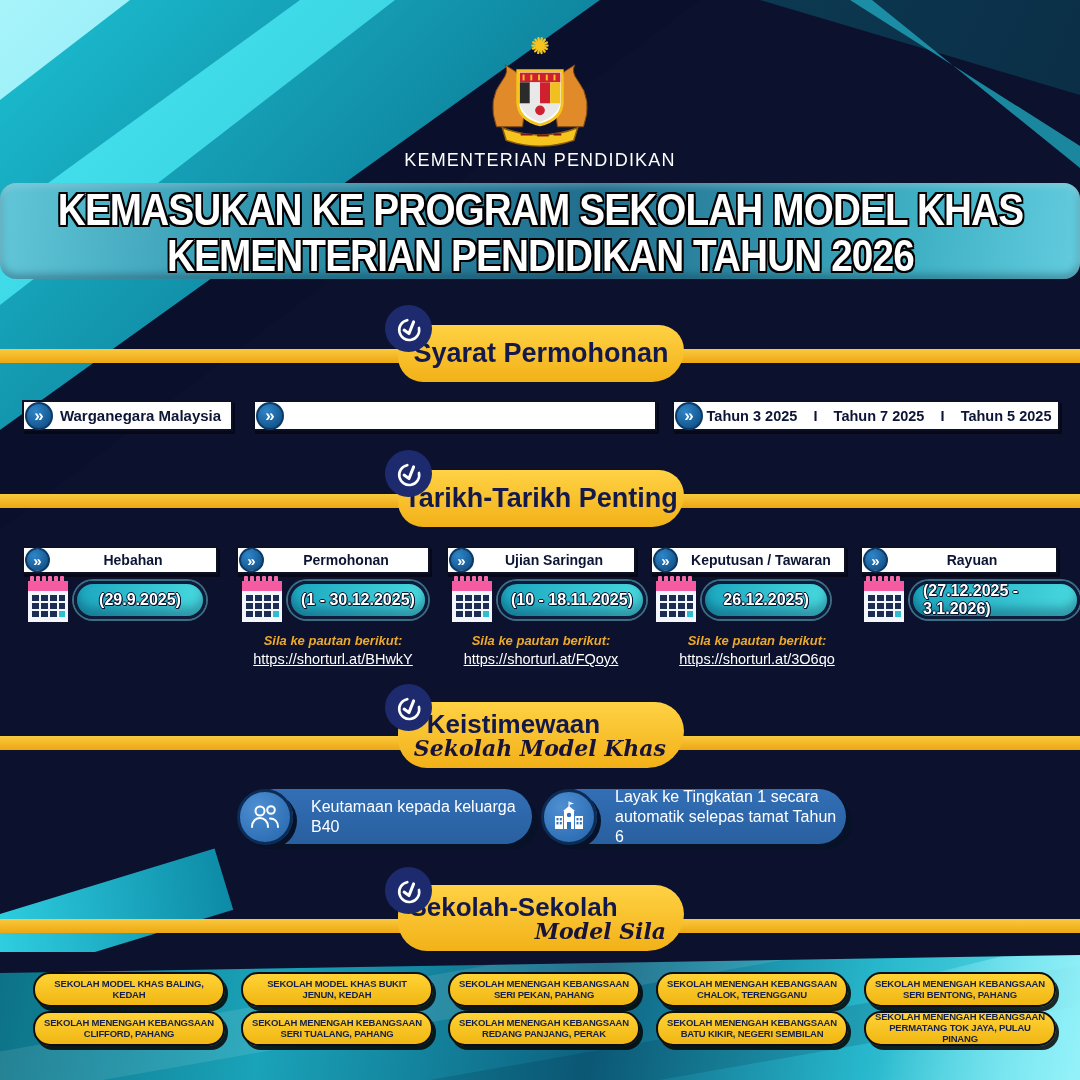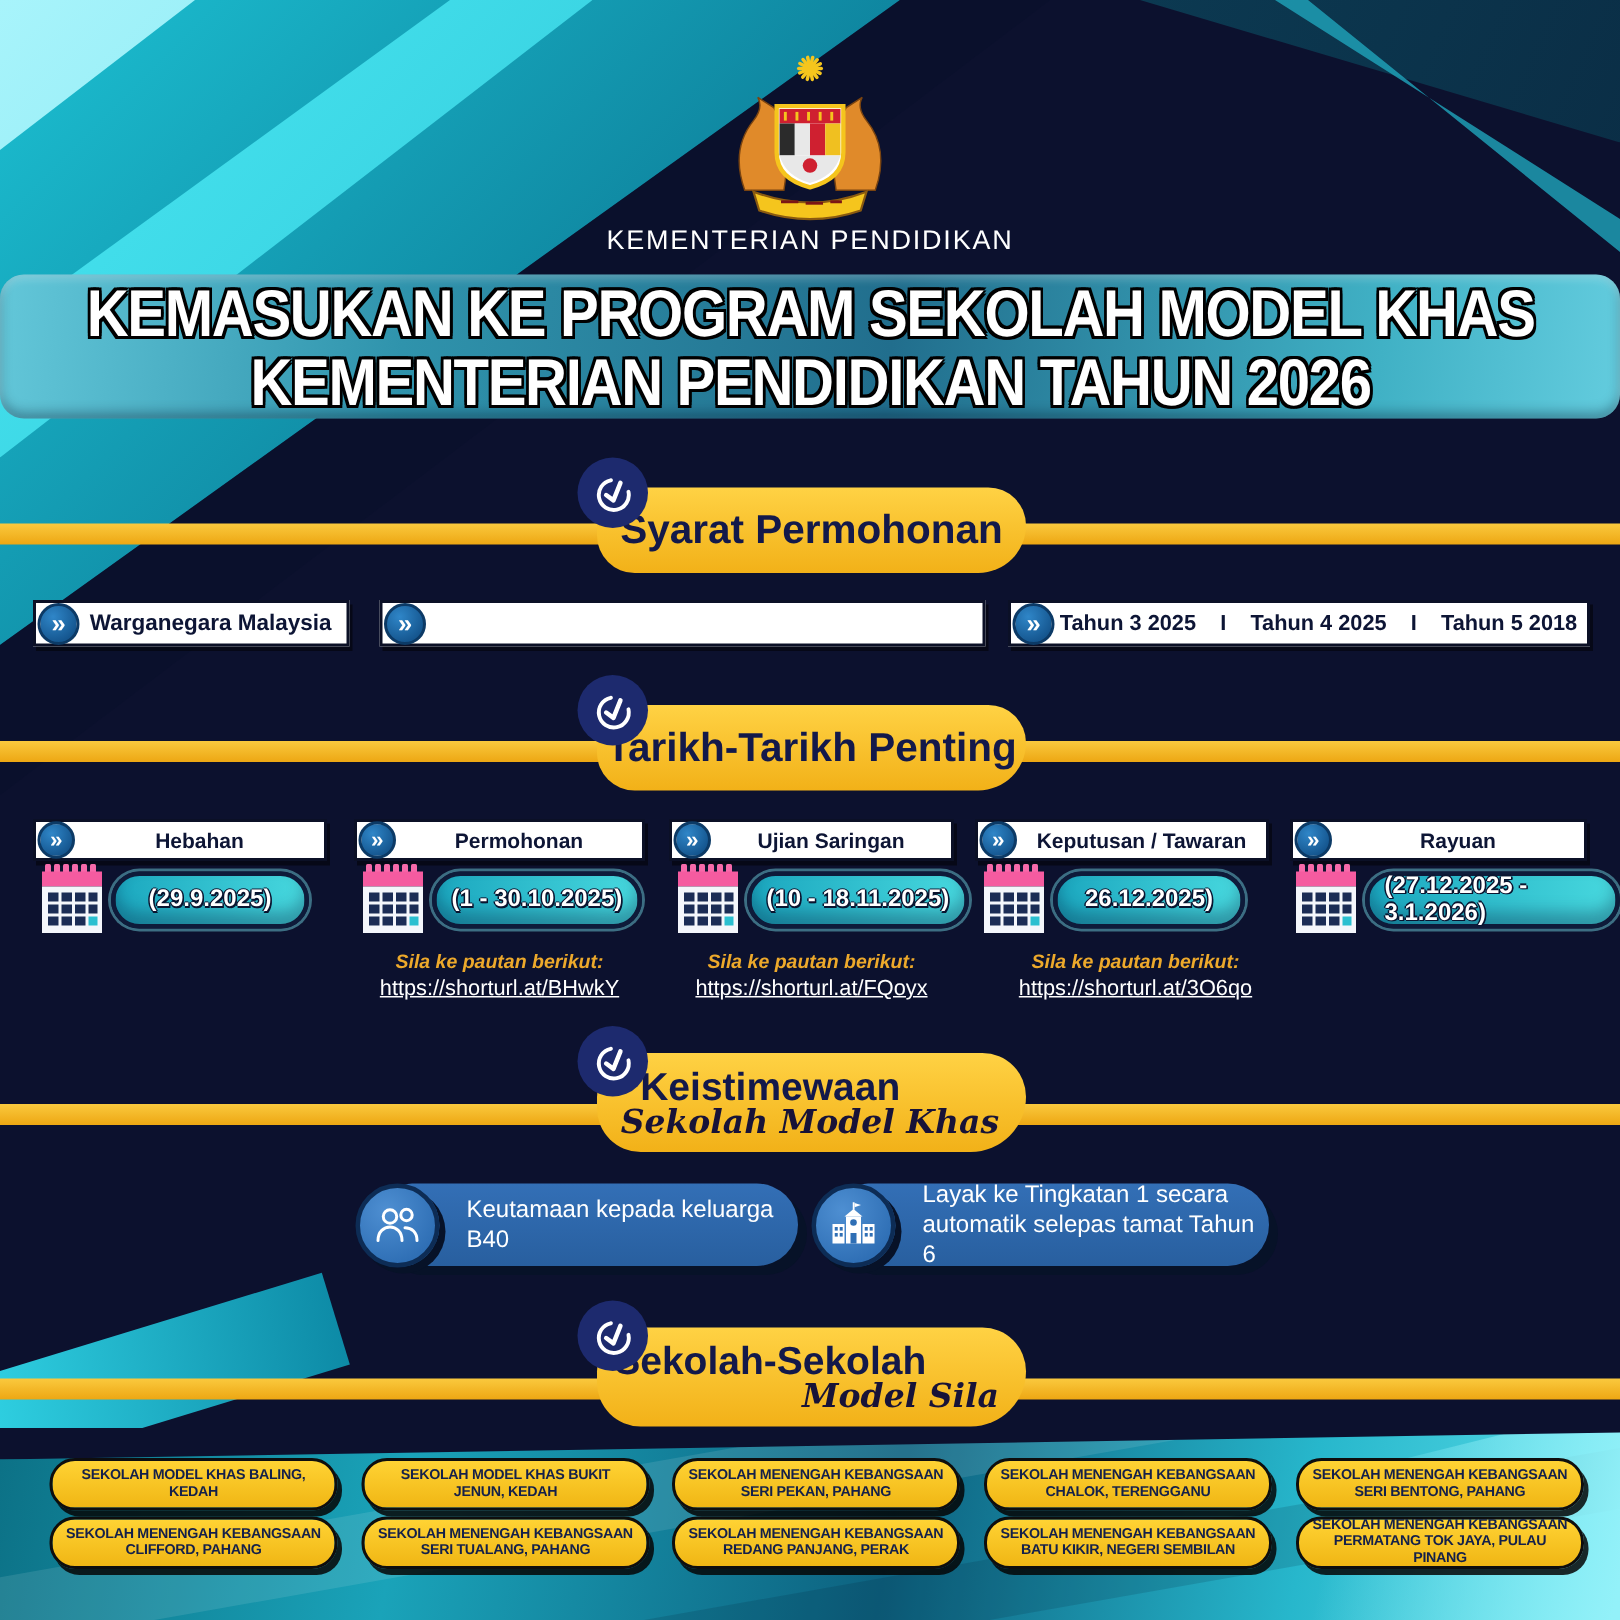--- a/index.html
+++ b/index.html
@@ -187,21 +187,21 @@
 
   <div class="wbar req" style="left:22px; width:211px">
     <span class="chev">»</span>
     <span class="txt">Warganegara Malaysia</span>
   </div>
   <div class="wbar req" style="left:253px; width:404px">
     <span class="chev">»</span>
   </div>
   <div class="wbar req" style="left:672px; width:388px; font-size:14.5px">
     <span class="chev">»</span>
-    <span class="txt pre">Tahun 3 2025    I    Tahun 4 2025    I    Tahun 5 2018</span>
+    <span class="txt pre">Tahun 3 2025    I    Tahun 7 2025    I    Tahun 5 2025</span>
   </div>
 
   <div class="sec-bar" style="top:494px"></div>
   <div class="sec-pill" style="top:470px; height:57px">
     <div class="h1">Tarikh-Tarikh Penting</div>
   </div>
   <div class="check-badge" style="left:385px; top:450px">
     <svg width="30" height="30" viewBox="0 0 30 30">
         <g transform="rotate(-12 15 15)">
           <circle cx="15" cy="16" r="10" fill="none" stroke="#fff" stroke-width="2.6" stroke-dasharray="47 16" stroke-linecap="round"></circle>
@@ -280,21 +280,21 @@
           <rect x="4" y="27" width="7" height="6"></rect>
           <rect x="13" y="27" width="7" height="6"></rect>
           <rect x="22" y="27" width="7" height="6"></rect>
           <rect x="31" y="27" width="6" height="6"></rect>
           <rect x="4" y="35" width="7" height="6"></rect>
           <rect x="13" y="35" width="7" height="6"></rect>
           <rect x="22" y="35" width="7" height="6"></rect>
         </g>
         <rect x="31" y="35" width="6" height="6" fill="#2bbfd0"></rect>
       </svg>
-    <div class="datepill" style="min-width:138px">(1 - 30.10.2025)</div>
+    <div class="datepill" style="min-width:138px">(1 - 30.12.2025)</div>
   </div>
   <div class="daterow" style="left:452px">
     <svg class="cal" viewBox="0 0 40 48">
         <g fill="#f76aaa">
           <rect x="2" y="0" width="4" height="6" rx="1"></rect>
           <rect x="8" y="0" width="4" height="6" rx="1"></rect>
           <rect x="14" y="0" width="4" height="6" rx="1"></rect>
           <rect x="20" y="0" width="4" height="6" rx="1"></rect>
           <rect x="26" y="0" width="4" height="6" rx="1"></rect>
           <rect x="32" y="0" width="4" height="6" rx="1"></rect>

